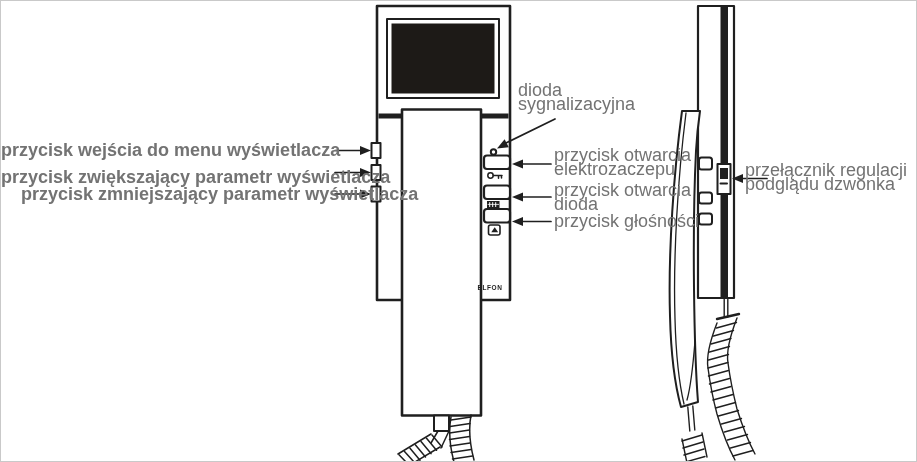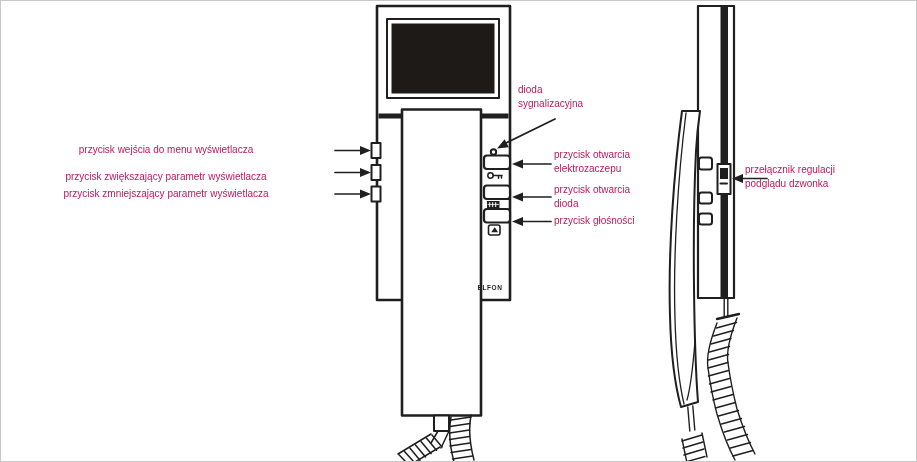--- a/index.html
+++ b/index.html
@@ -2,23 +2,23 @@
 <html><head>
 <meta charset="utf-8">
 <style>
   html,body{margin:0;padding:0;background:#fff;}
   .canvas{
     position:relative;width:917px;height:462px;background:#ffffff;
     font-family:"Liberation Sans","DejaVu Sans",sans-serif;color:#1f1f1f;
     overflow:hidden;border:1px solid #c9c9c9;box-sizing:border-box;
   }
   svg.diagram{position:absolute;left:0;top:0;width:917px;height:462px;}
-  .lbl{position:absolute;font-size:10px;line-height:14px;color:#be185d;white-space:nowrap;}
+  .lbl{position:absolute;font-size:18px;line-height:14px;color:#737373;white-space:nowrap;}
   .left-stack{position:absolute;left:0;top:0;width:330px;}
-  .left-stack .lbl{width:330px;text-align:center;left:0;}
+  .left-stack .lbl{width:330px;text-align:center;left:0;font-weight:bold;}
   .brand{
     position:absolute;left:472px;top:283px;width:34px;
     font-size:6.5px;font-weight:bold;letter-spacing:0.6px;color:#1f1f1f;text-align:center;
   }
 </style>
 </head>
 <body>
 
 <div class="canvas">
 
@@ -156,21 +156,21 @@
       <g>
         <path d="M742,177.5 L766,177.5"></path>
           <path d="M731,177.5 L742,173 L742,182 Z" fill="#1f1f1f" stroke="none"></path>
       </g>
     </g>
   </svg>
 
   <div class="left-stack">
     <div class="lbl" style="top:142px;">przycisk wejścia do menu wyświetlacza</div>
     <div class="lbl" style="top:148px;margin-top:21px;">przycisk zwiększający parametr wyświetlacza</div>
-    <div class="lbl" style="top:186px;">przycisk zmniejszający parametr wyświetlacza</div>
+    <div class="lbl" style="top:186px;margin-left:20px;">przycisk zmniejszający parametr wyświetlacza</div>
   </div>
 
   <div class="lbl" style="left:517px;top:82px;">
     <div>dioda</div>
     <div>sygnalizacyjna</div>
   </div>
 
   <div class="lbl" style="left:553px;top:147px;">
     <div>przycisk otwarcia</div>
     <div>elektrozaczepu</div>

